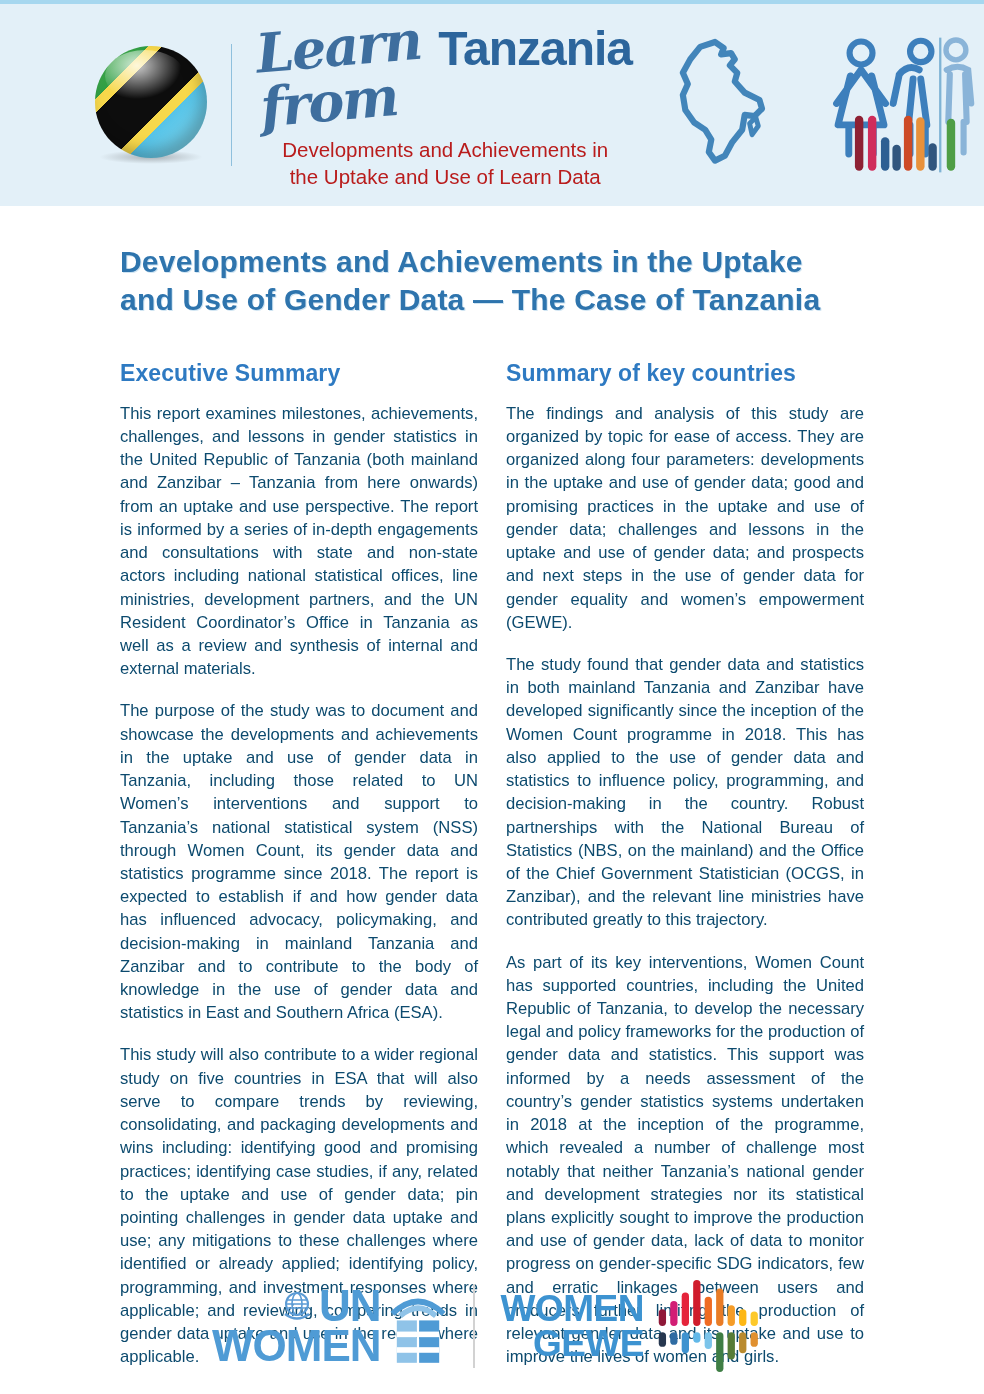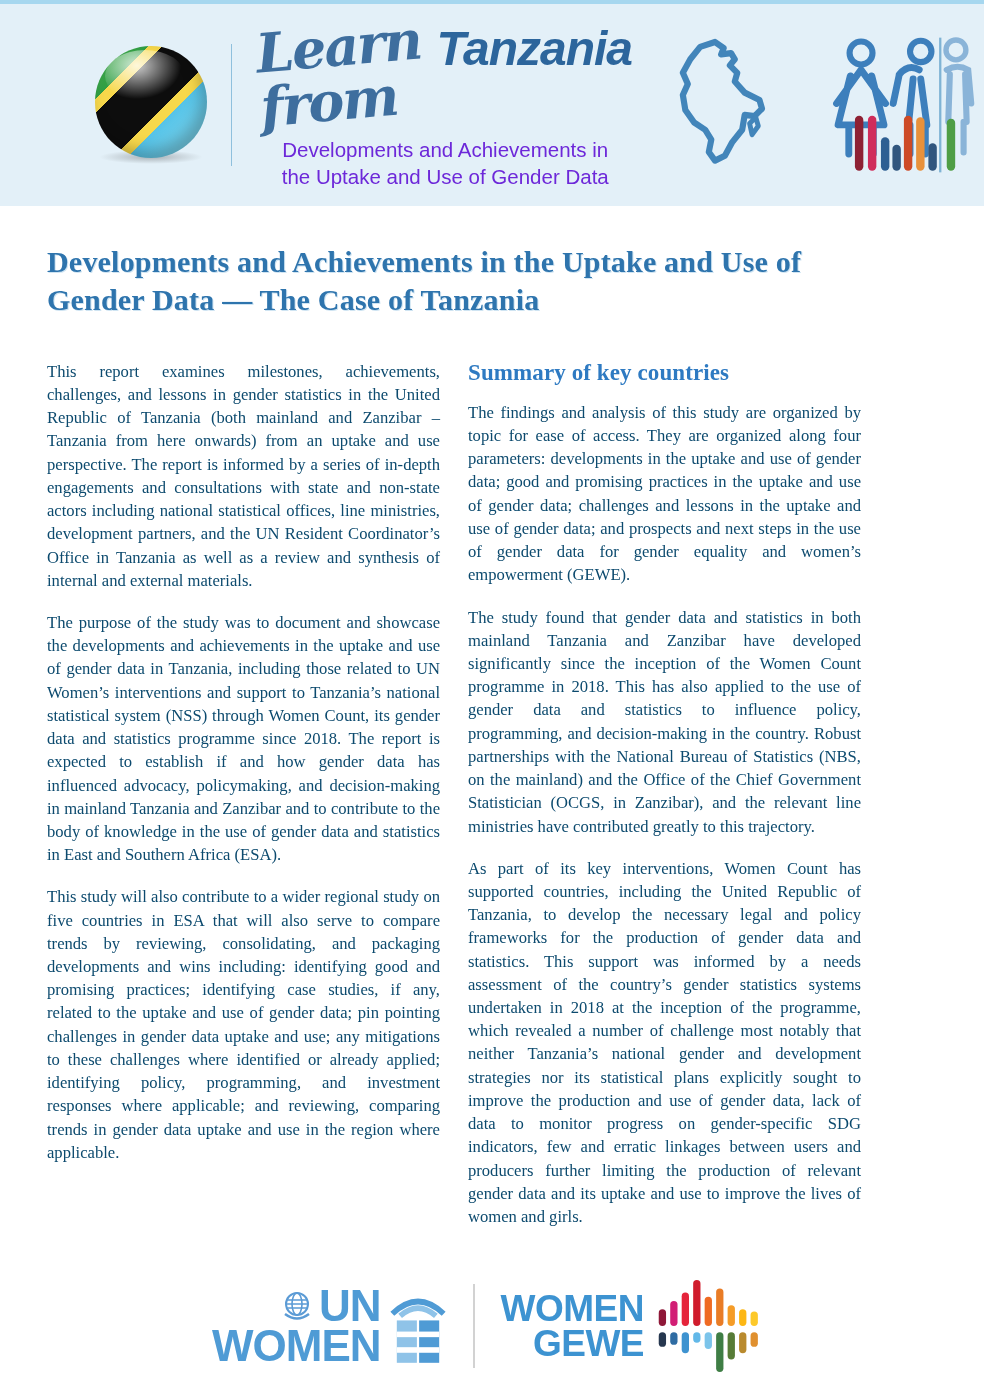--- a/index.html
+++ b/index.html
@@ -26,28 +26,28 @@
     border-radius:50%; background:radial-gradient(ellipse at 40% 30%, rgba(255,255,255,.8), rgba(255,255,255,0) 65%); }
   .header-divider { width:2px; height:122px; background:#8fc0dd; margin:0 26px 0 24px; }
 
   .logo-text { display:flex; flex-direction:column; align-items:center; }
   .logo-row { display:flex; align-items:baseline; }
   .logo-script {
     font-family:"DejaVu Serif", serif; font-style:italic; font-weight:bold;
     font-size:54px; color:#3e6e9e; transform:rotate(-5deg); letter-spacing:-2px;
     margin-right:2px; line-height:1;
   }
-  .logo-brand { font-weight:bold; font-size:48px; color:#2c659c; letter-spacing:-1px; line-height:1;font-style:italic; }
-  .logo-tagline { margin-top:10px; color:#6d28d9; font-size:20.5px; line-height:1.3; text-align:center; }
+  .logo-brand { font-weight:bold; font-size:48px; color:#2c659c; letter-spacing:-1px; line-height:1; }
+  .logo-tagline { margin-top:10px; color:#b91c1c; font-size:20.5px; line-height:1.3; text-align:center; }
 
   .africa-svg { margin-left:20px; flex:0 0 auto; }
   .people-svg { margin-left:6px; flex:0 0 auto; }
 
   
-  .main { padding:0 47px;font-family:Liberation Serif, serif; }
+  .main { padding:0 120px; }
   .doc-title {
     margin-top:37px; max-width:810px;
     font-size:30px; font-weight:bold; color:#2e74ad; line-height:1.28; letter-spacing:0.2px;
     text-shadow:1px 1px 0 #cfe4f2;
   }
   .columns { display:flex; gap:28px; margin-top:40px; }
   .col { width:393px; }
   .col-heading { font-size:23px; font-weight:bold; color:#2e7ac2; margin-bottom:15px; letter-spacing:0.1px; }
   .col p {
     font-size:16.6px; line-height:1.40; color:#0c4a6e; text-align:justify;
@@ -80,21 +80,21 @@
 
     <div class="header-divider"></div>
 
     <div class="logo-text">
       <div class="logo-row">
         <span class="logo-script">Learn from</span>
         <span class="logo-brand">Tanzania</span>
       </div>
       <div class="logo-tagline">
         <div>Developments and Achievements in</div>
-        <div>the Uptake and Use of Gender Data</div>
+        <div>the Uptake and Use of Learn Data</div>
       </div>
     </div>
 
     <svg class="africa-svg" width="126" height="136" viewBox="0 0 100 110" fill="none">
       <path d="M38 8 L50 4 L57 9 L55 14 L63 13 L66 18 L62 23 L68 29 L66 36 L74 45 L86 51 L88 58 L82 64 L74 63 L72 75 L64 85 L58 96 L50 100 L45 93 L47 83 L42 75 L33 69 L26 59 L24 47 L28 38 L24 29 L30 18 Z" stroke="#4285ba" stroke-width="5" stroke-linejoin="round"></path>
       <path d="M78 70 L83 65 L85 72 L80 79 Z" stroke="#4285ba" stroke-width="4" stroke-linejoin="round"></path>
     </svg>
 
     <svg class="people-svg" width="200" height="150" viewBox="0 0 260 196" fill="none">
 
@@ -120,20 +120,21 @@
     </svg>
   </div>
 
   <div class="main">
 
     <h1 class="doc-title">Developments and Achievements in the Uptake and Use of Gender Data — The Case of Tanzania</h1>
 
     <div class="columns">
 
       <section class="col">
+        <h2 class="col-heading">Executive Summary</h2>
         <p>This report examines milestones, achievements, challenges, and lessons in gender statistics in the United Republic of Tanzania (both mainland and Zanzibar – Tanzania from here onwards) from an uptake and use perspective. The report is informed by a series of in-depth engagements and consultations with state and non-state actors including national statistical offices, line ministries, development partners, and the UN Resident Coordinator’s Office in Tanzania as well as a review and synthesis of internal and external materials.</p>
         <p>The purpose of the study was to document and showcase the developments and achievements in the uptake and use of gender data in Tanzania, including those related to UN Women’s interventions and support to Tanzania’s national statistical system (NSS) through Women Count, its gender data and statistics programme since 2018. The report is expected to establish if and how gender data has influenced advocacy, policymaking, and decision-making in mainland Tanzania and Zanzibar and to contribute to the body of knowledge in the use of gender data and statistics in East and Southern Africa (ESA).</p>
         <p>This study will also contribute to a wider regional study on five countries in ESA that will also serve to compare trends by reviewing, consolidating, and packaging developments and wins including: identifying good and promising practices; identifying case studies, if any, related to the uptake and use of gender data; pin pointing challenges in gender data uptake and use; any mitigations to these challenges where identified or already applied; identifying policy, programming, and investment responses where applicable; and reviewing, comparing trends in gender data uptake and use in the region where applicable.</p>
       </section>
 
       <section class="col">
         <h2 class="col-heading">Summary of key countries</h2>
         <p>The findings and analysis of this study are organized by topic for ease of access. They are organized along four parameters: developments in the uptake and use of gender data; good and promising practices in the uptake and use of gender data; challenges and lessons in the uptake and use of gender data; and prospects and next steps in the use of gender data for gender equality and women’s empowerment (GEWE).</p>
         <p>The study found that gender data and statistics in both mainland Tanzania and Zanzibar have developed significantly since the inception of the Women Count programme in 2018. This has also applied to the use of gender data and statistics to influence policy, programming, and decision-making in the country. Robust partnerships with the National Bureau of Statistics (NBS, on the mainland) and the Office of the Chief Government Statistician (OCGS, in Zanzibar), and the relevant line ministries have contributed greatly to this trajectory.</p>
         <p>As part of its key interventions, Women Count has supported countries, including the United Republic of Tanzania, to develop the necessary legal and policy frameworks for the production of gender data and statistics. This support was informed by a needs assessment of the country’s gender statistics systems undertaken in 2018 at the inception of the programme, which revealed a number of challenge most notably that neither Tanzania’s national gender and development strategies nor its statistical plans explicitly sought to improve the production and use of gender data, lack of data to monitor progress on gender-specific SDG indicators, few and erratic linkages between users and producers further limiting the production of relevant gender data and its uptake and use to improve the lives of women and girls.</p>

